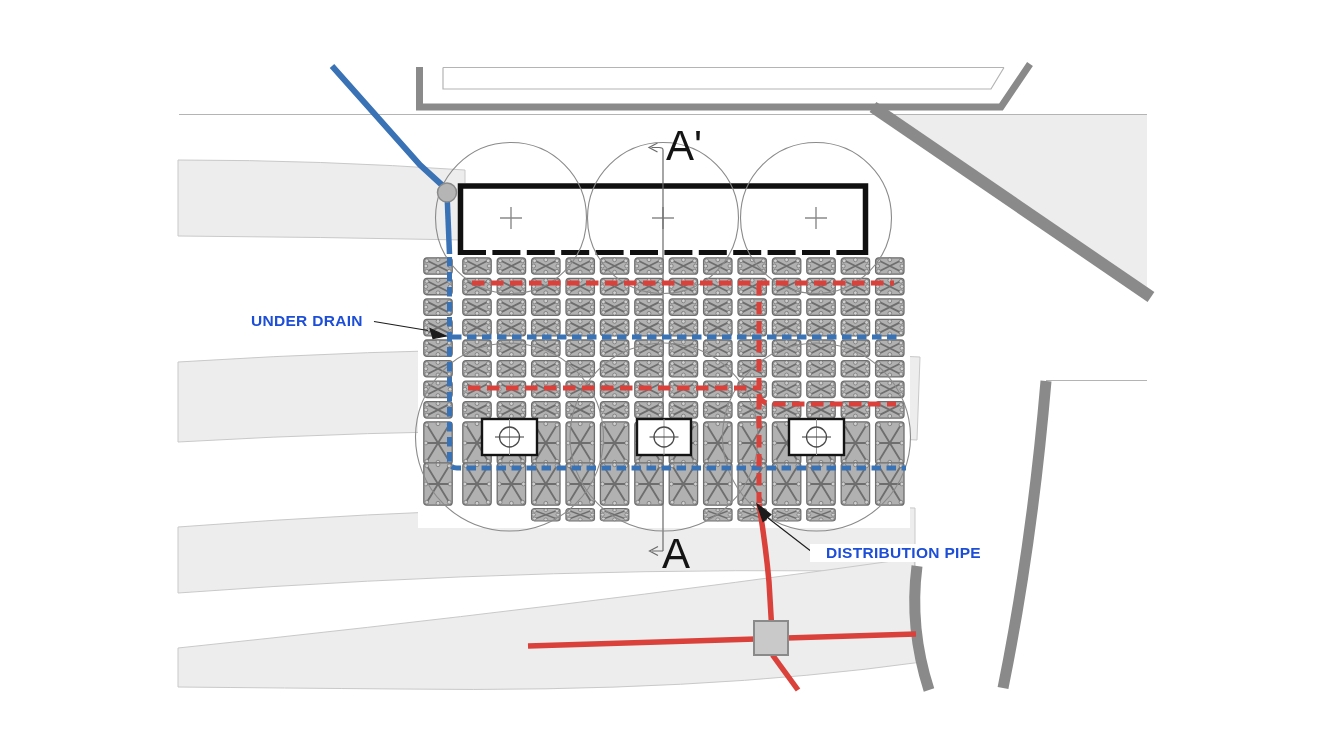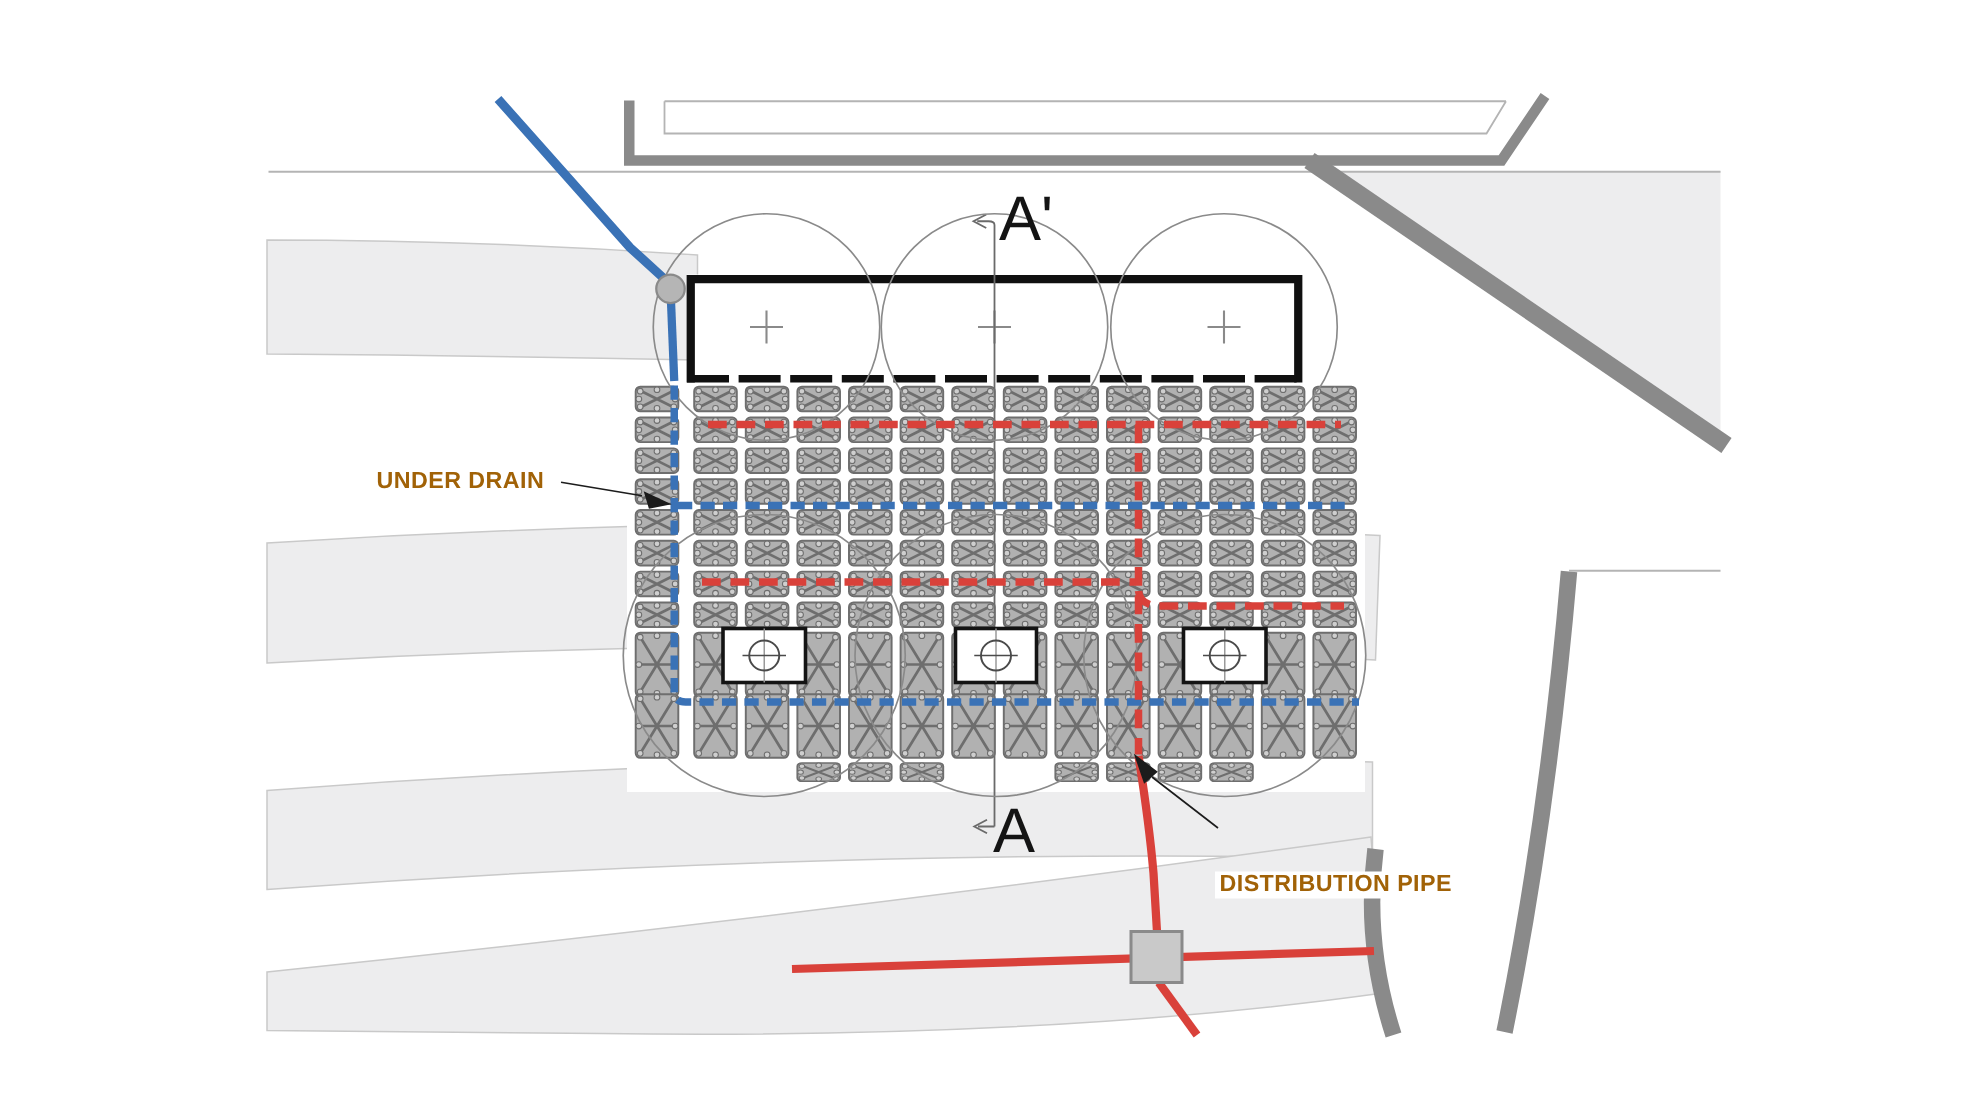--- a/index.html
+++ b/index.html
@@ -2,25 +2,25 @@
 <html><head>
 <meta charset="utf-8">
 <style>
   html,body{margin:0;padding:0;background:#fff;}
   .canvas{
     position:relative;width:1325px;height:745px;background:#ffffff;overflow:hidden;
     font-family:"Liberation Sans", sans-serif;
   }
   .canvas svg{position:absolute;left:0;top:0;}
   .lbl{
-    position:absolute;color:#a16207;font-size:15.5px;letter-spacing:.3px;
+    position:absolute;color:#1d4ed8;font-size:15.5px;letter-spacing:.3px;
     white-space:nowrap;font-weight:600;
   }
   .lbl-under-drain{left:251px;top:312px;}
-  .lbl-distribution-pipe{left:810px;top:544px;background:#ffffff;padding:0 3px;margin-top:37px;}
+  .lbl-distribution-pipe{left:810px;top:544px;background:#ffffff;padding:0 16px;}
   .section-letter{
     position:absolute;color:#141414;font-size:42px;font-weight:400;line-height:1;
     font-family:"Liberation Sans", sans-serif;
   }
   .sec-top{left:666px;top:125px;}
   .sec-bottom{left:662px;top:533px;}
 </style>
 </head>
 <body>
 

